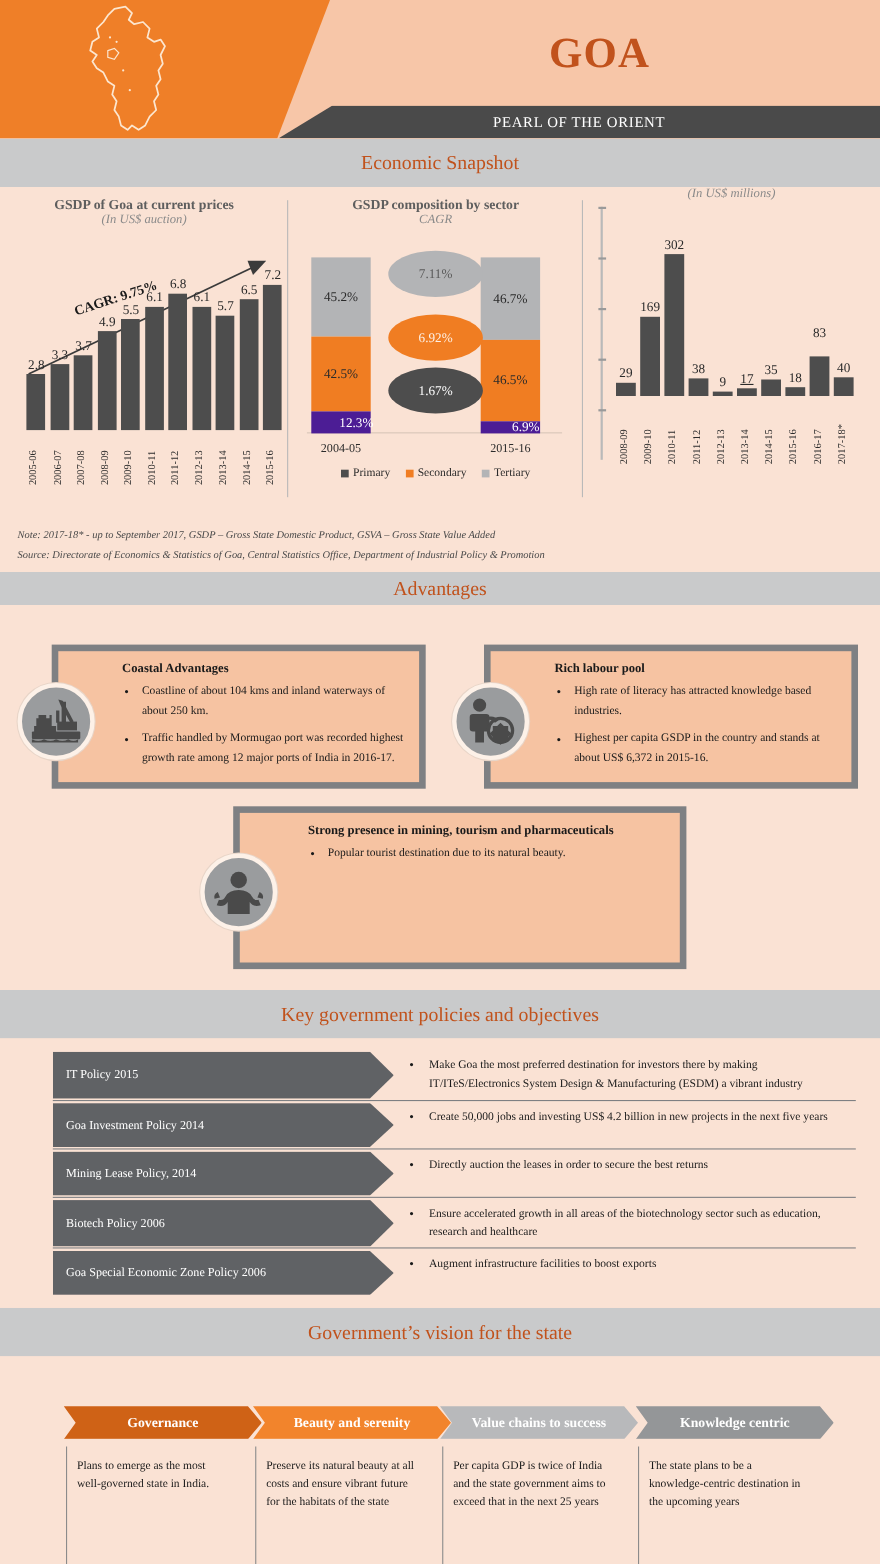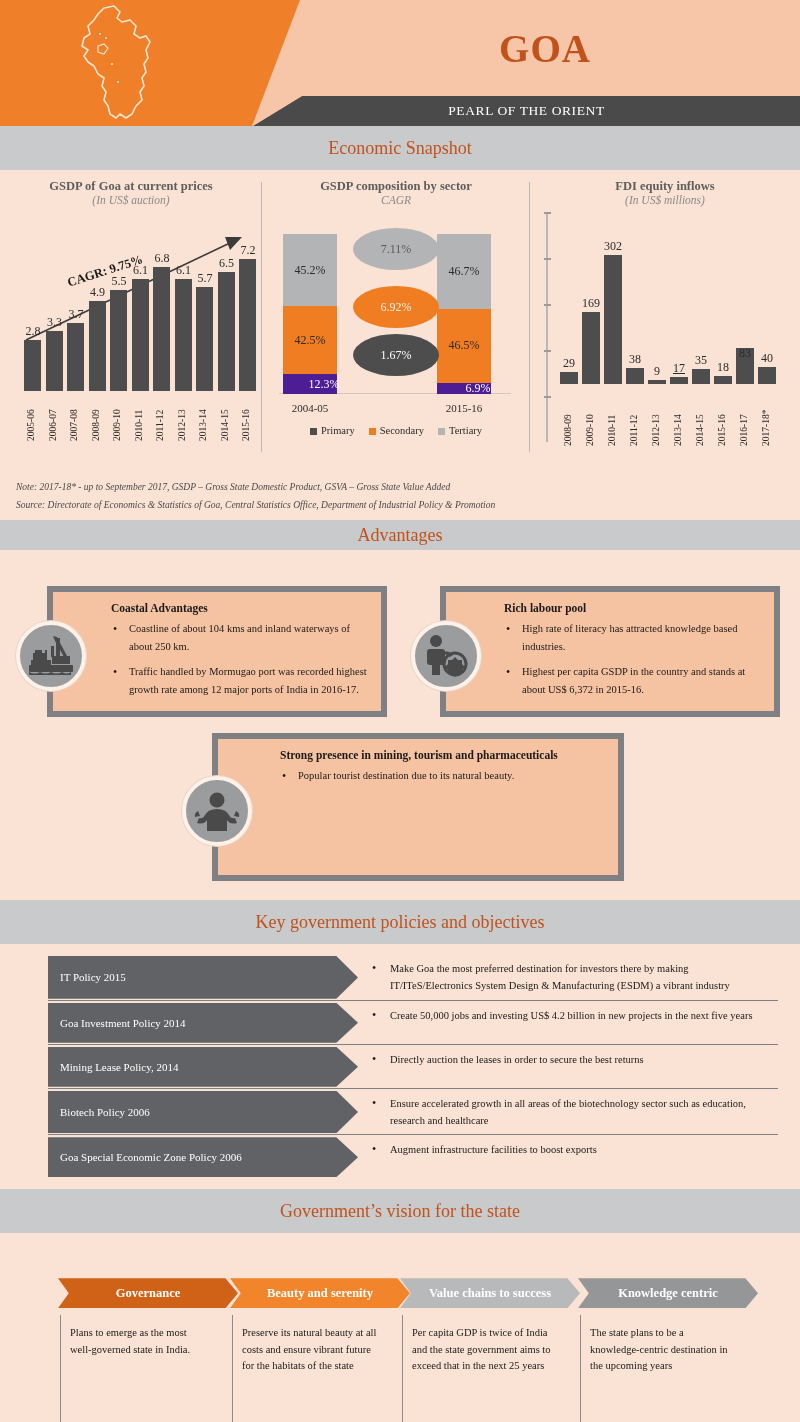--- a/index.html
+++ b/index.html
@@ -233,21 +233,20 @@
           </div>
           <div class="stack-cat" style="left: 158px;">2015-16</div>
           <div class="ellipse el-ter" style="left: 82px; top: 22px;">7.11%</div>
           <div class="ellipse el-sec" style="left: 82px; top: 80px;">6.92%</div>
           <div class="ellipse el-pri" style="left: 82px; top: 128px;">1.67%</div>
         </div>
       <div class="vdiv" style="right:0;"></div>
     </div>
 
     <div class="chart-col" id="chart3" style="left:530px; width:270px;">
-      <div class="chart-title">FDI equity inflows</div>
       <div class="chart-sub">(In US$ millions)</div>
       <div class="fdi-plot" id="fdiPlot" style="margin-left:14px;">
         <div class="fdi-axis"></div>
       <div class="fdi-tick" style="top: 6px;"></div>
           <div class="fdi-tick" style="top: 52px;"></div>
           <div class="fdi-tick" style="top: 98px;"></div>
           <div class="fdi-tick" style="top: 144px;"></div>
           <div class="fdi-tick" style="top: 190px;"></div>
           <div class="fbar" style="left: 16px; height: 12.4286px; background: rgb(77, 77, 77);"></div>
           <div class="fval" style="left: 10px; bottom: 75.4286px;">29</div>
@@ -267,21 +266,21 @@
           <div class="fbar" style="left: 126px; height: 7.28571px; background: rgb(77, 77, 77);"></div>
           <div class="fval" style="left: 120px; bottom: 70.2857px; text-decoration: underline;">17</div>
           <div class="fcat" style="left: 129px;">2013-14</div>
           <div class="fbar" style="left: 148px; height: 15px; background: rgb(77, 77, 77);"></div>
           <div class="fval" style="left: 142px; bottom: 78px;">35</div>
           <div class="fcat" style="left: 151px;">2014-15</div>
           <div class="fbar" style="left: 170px; height: 7.71429px; background: rgb(77, 77, 77);"></div>
           <div class="fval" style="left: 164px; bottom: 70.7143px;">18</div>
           <div class="fcat" style="left: 173px;">2015-16</div>
           <div class="fbar" style="left: 192px; height: 35.5714px; background: rgb(77, 77, 77);"></div>
-          <div class="fval" style="left: 186px; bottom: 85px; margin-top: 44px;">83</div>
+          <div class="fval" style="left: 186px; bottom: 112px; margin-top: 44px;">83</div>
           <div class="fcat" style="left: 195px;">2016-17</div>
           <div class="fbar" style="left: 214px; height: 17.1429px; background: rgb(77, 77, 77);"></div>
           <div class="fval" style="left: 208px; bottom: 80.1429px;">40</div>
           <div class="fcat" style="left: 217px;">2017-18*</div>
         </div>
     </div>
   </div>
 
   <div class="notes">
     <div>Note: 2017-18* - up to September 2017, GSDP – Gross State Domestic Product, GSVA – Gross State Value Added</div>

